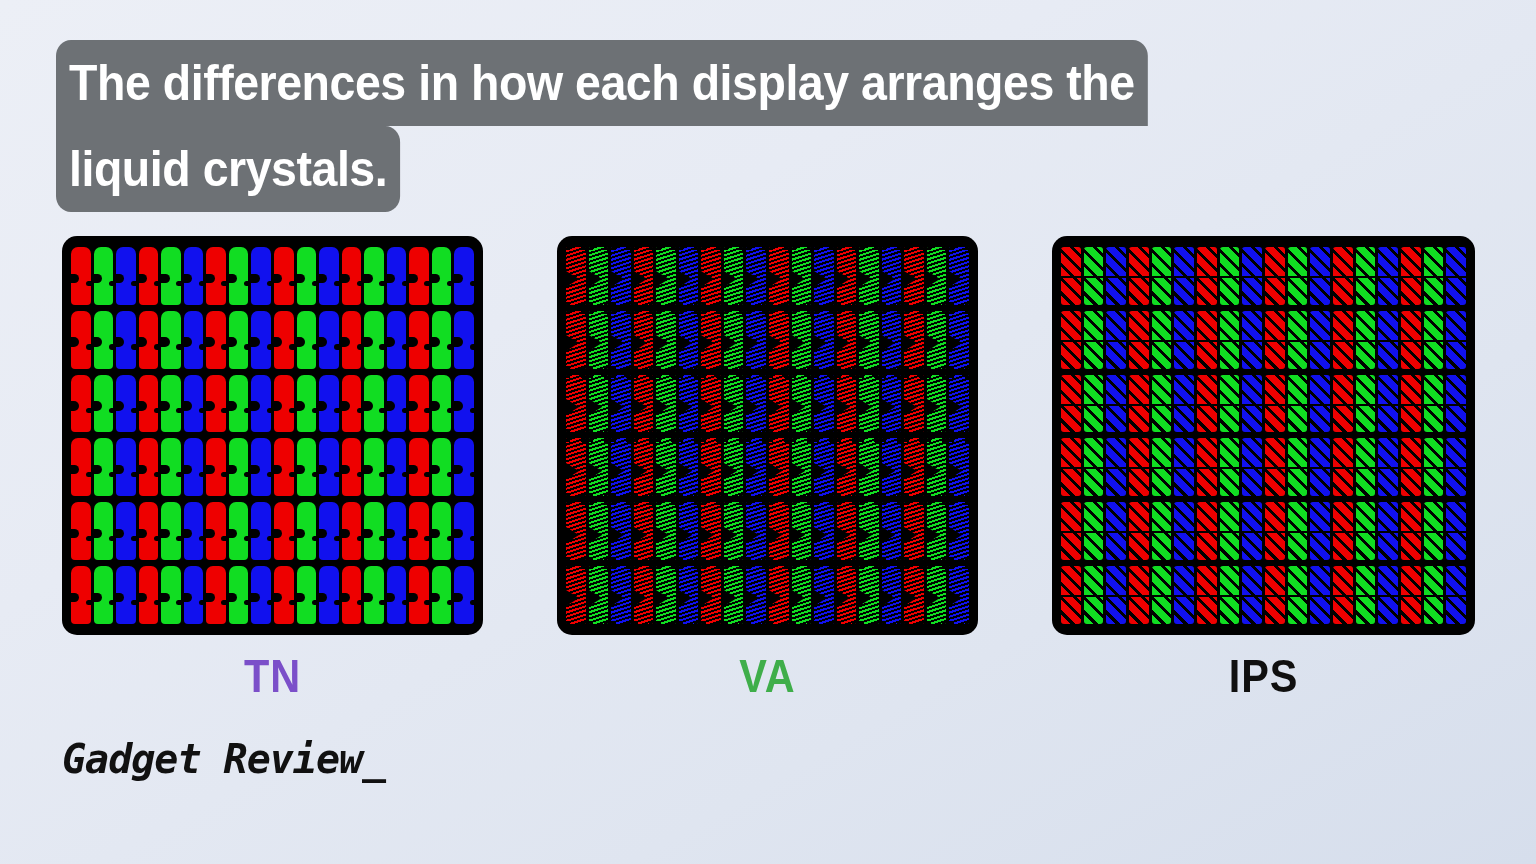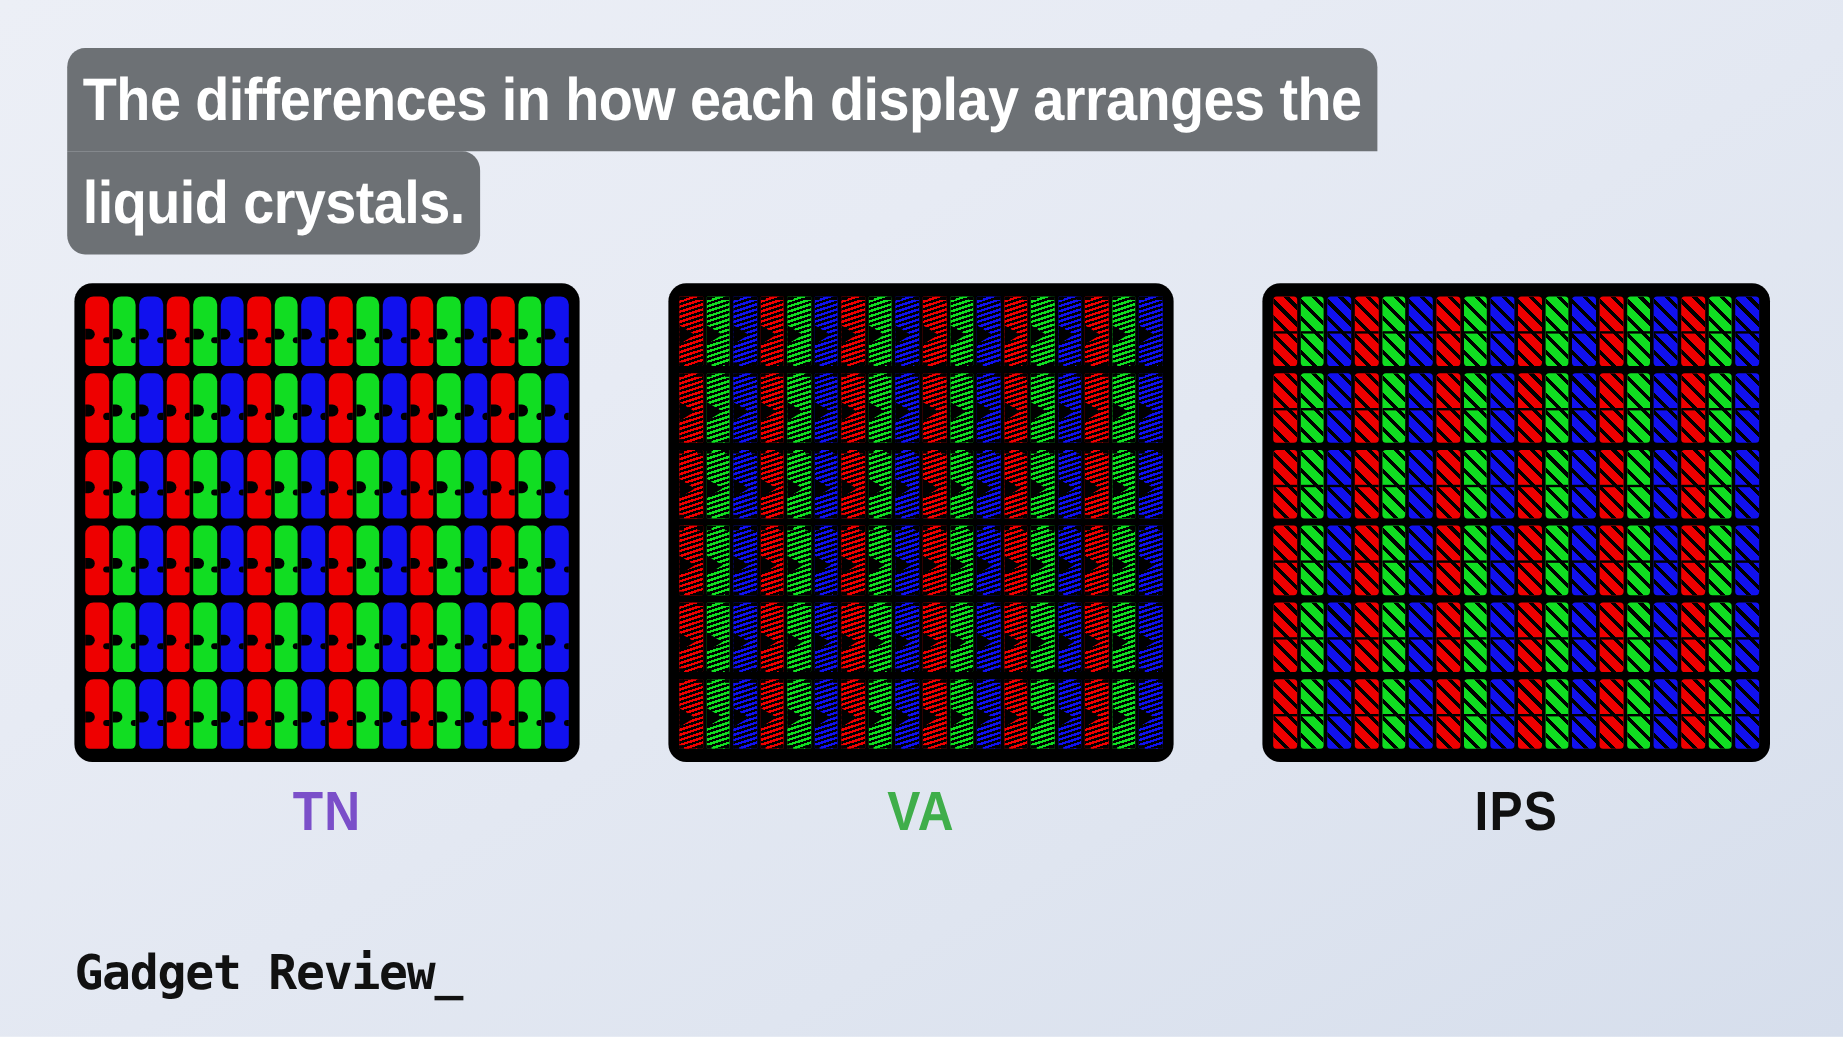--- a/index.html
+++ b/index.html
@@ -188,27 +188,28 @@
     font-weight: bold;
     font-size: 46px;
     letter-spacing: 1px;
     transform: scaleX(0.9);
   }
 
   
   #watermark {
     position: absolute;
     left: 62px;
-    top: 788px;
+    top: 736px;
     font-family: "DejaVu Sans Mono", "Liberation Mono", monospace;
     font-weight: bold;
     font-size: 40px;
     letter-spacing: -1px;
     color: #111111;
     white-space: nowrap;
+    font-style: italic;
   }
 </style>
 </head>
 <body>
 
 <div id="title-block">
   <span class="title-line l1">The differences in how each display arranges the</span>
   <span class="title-line l2">liquid crystals.</span>
 </div>
 

